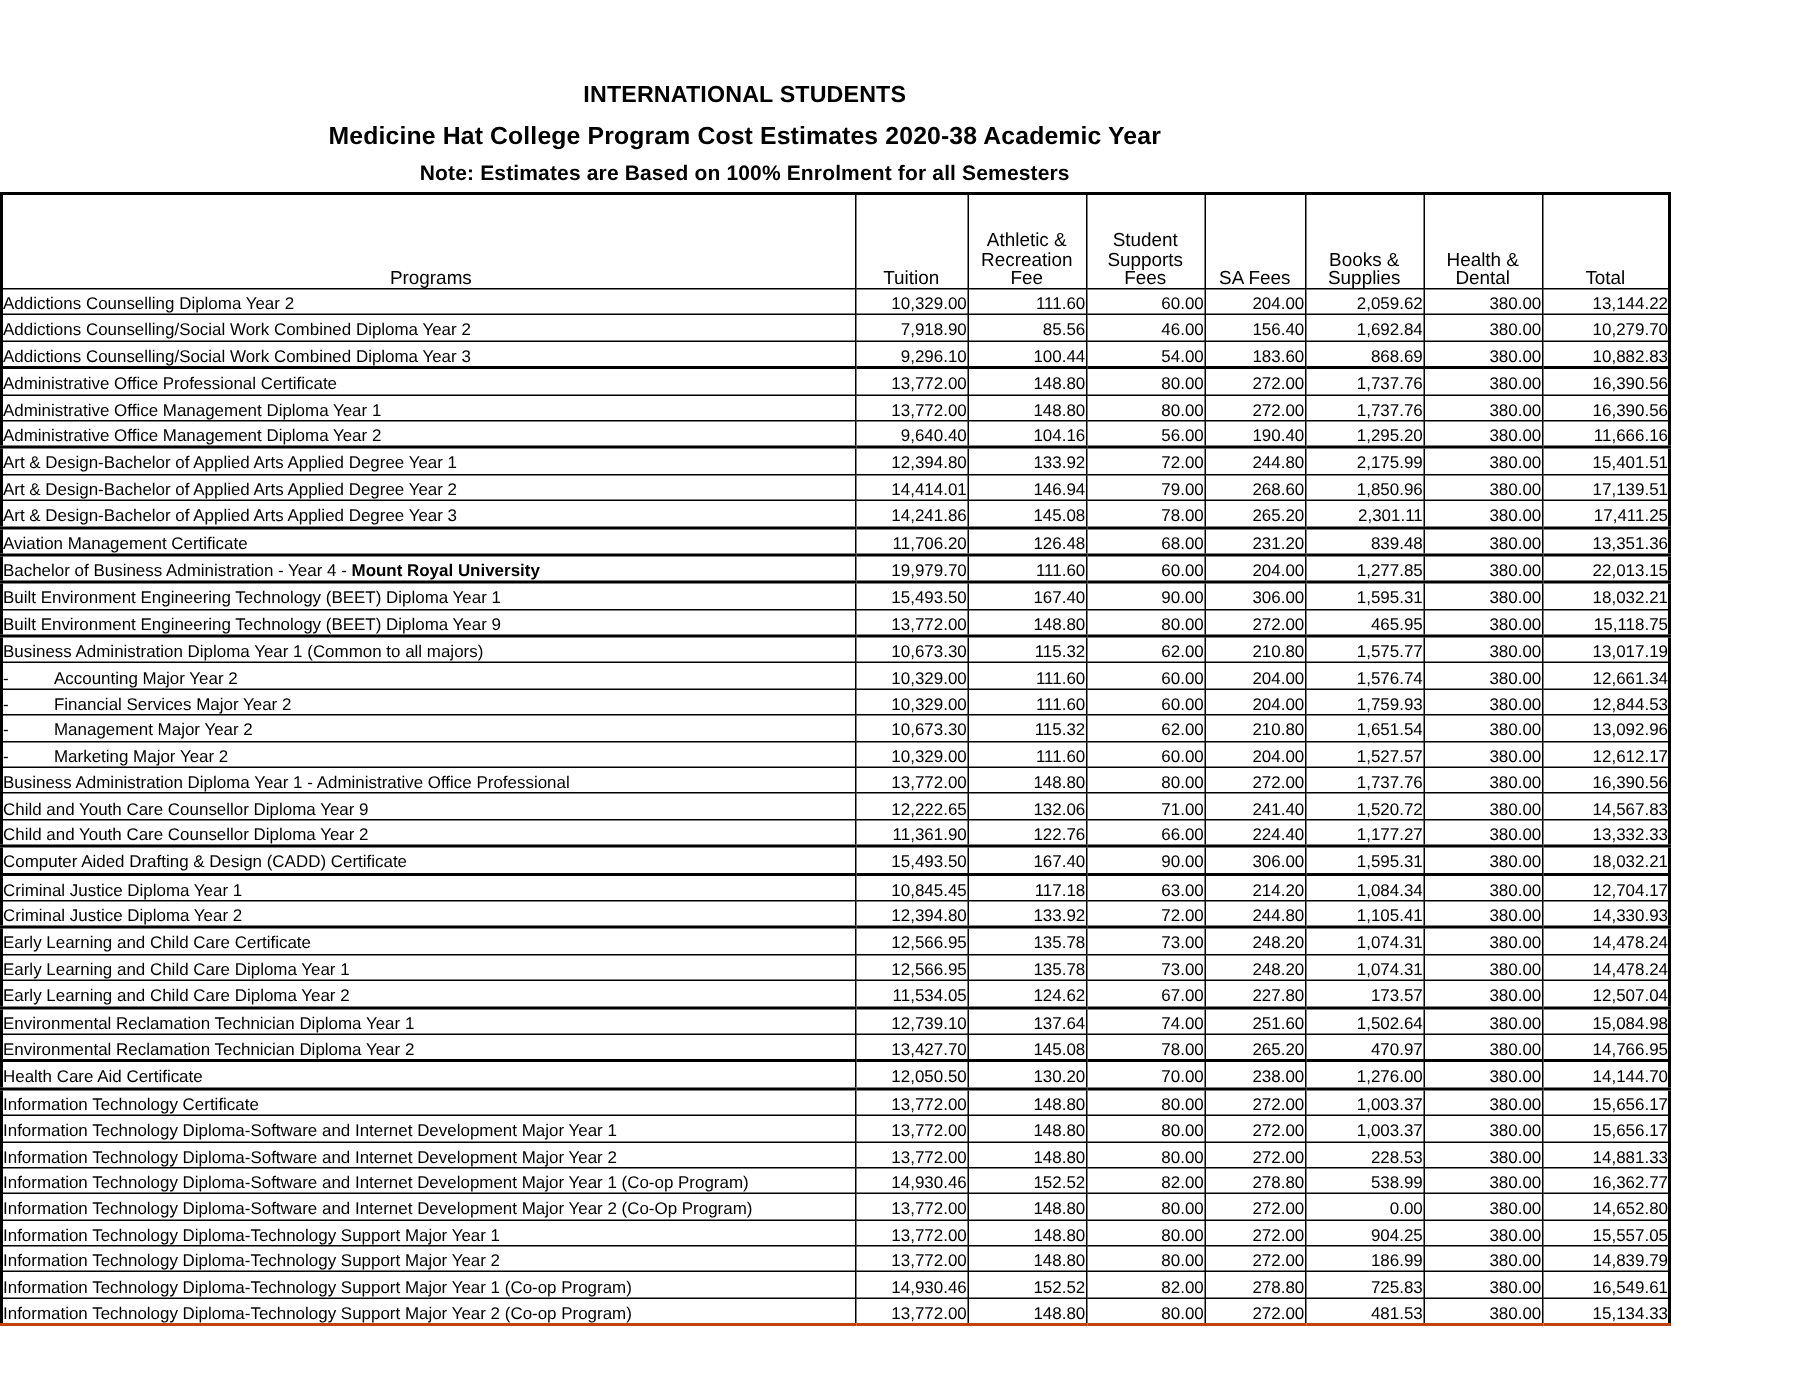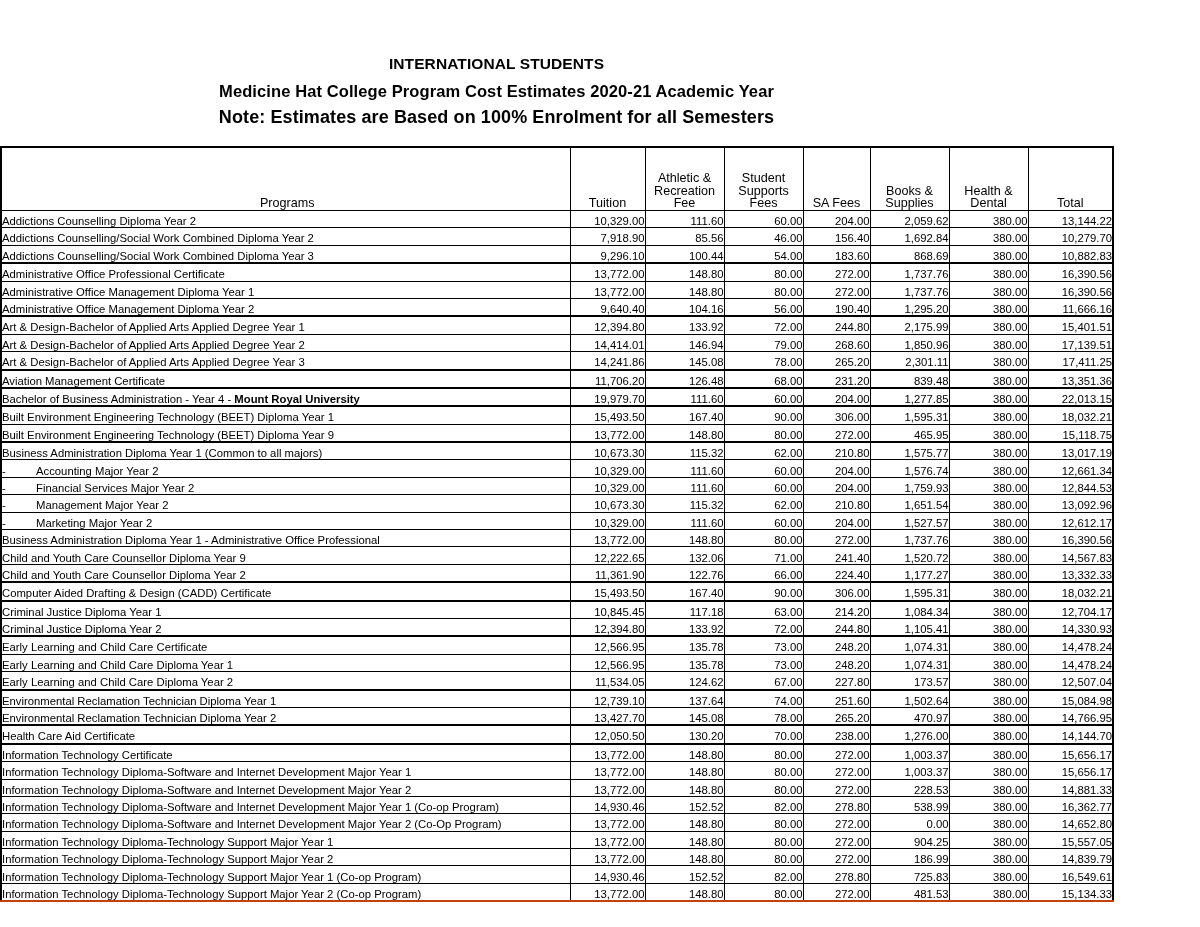--- a/index.html
+++ b/index.html
@@ -32,22 +32,22 @@
   }
   .title-1 {
     font-size: 15.5px;
     margin-bottom: 11px;
   }
   .title-2 {
     font-size: 16.5px;
     margin-bottom: 9px;
   }
   .title-3 {
-    font-size: 18px;
-    margin-bottom: 20px;
+    font-size: 14px;
+    margin-bottom: 6px;
   }
 
   .table-wrap {
     margin: 0 auto;
     width: 1112px;
   }
   table.cost {
     border-collapse: collapse;
     table-layout: fixed;
     width: 1112px;
@@ -126,21 +126,21 @@
     border-bottom: 2px solid #c2410c;
   }
 </style>
 </head>
 <body>
 
 <div class="page">
 
   <div class="titles">
     <div class="title-line title-1">INTERNATIONAL STUDENTS</div>
-    <div class="title-line title-2">Medicine Hat College Program Cost Estimates 2020-21 Academic Year</div>
+    <div class="title-line title-2">Medicine Hat College Program Cost Estimates 2020-38 Academic Year</div>
     <div class="title-line title-3">Note: Estimates are Based on 100% Enrolment for all Semesters</div>
   </div>
 
   <div class="table-wrap">
     <table class="cost">
       <colgroup>
         <col class="c-prog">
           <col class="c-tuit">
           <col class="c-ath">
           <col class="c-stud">

